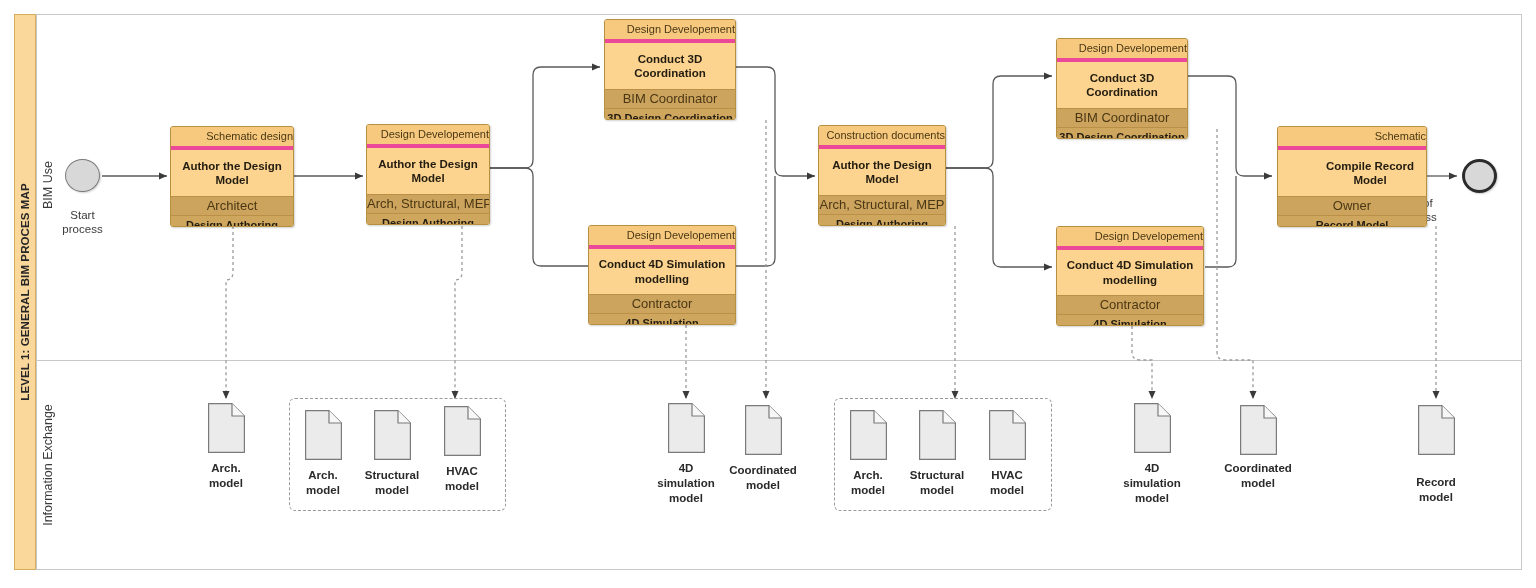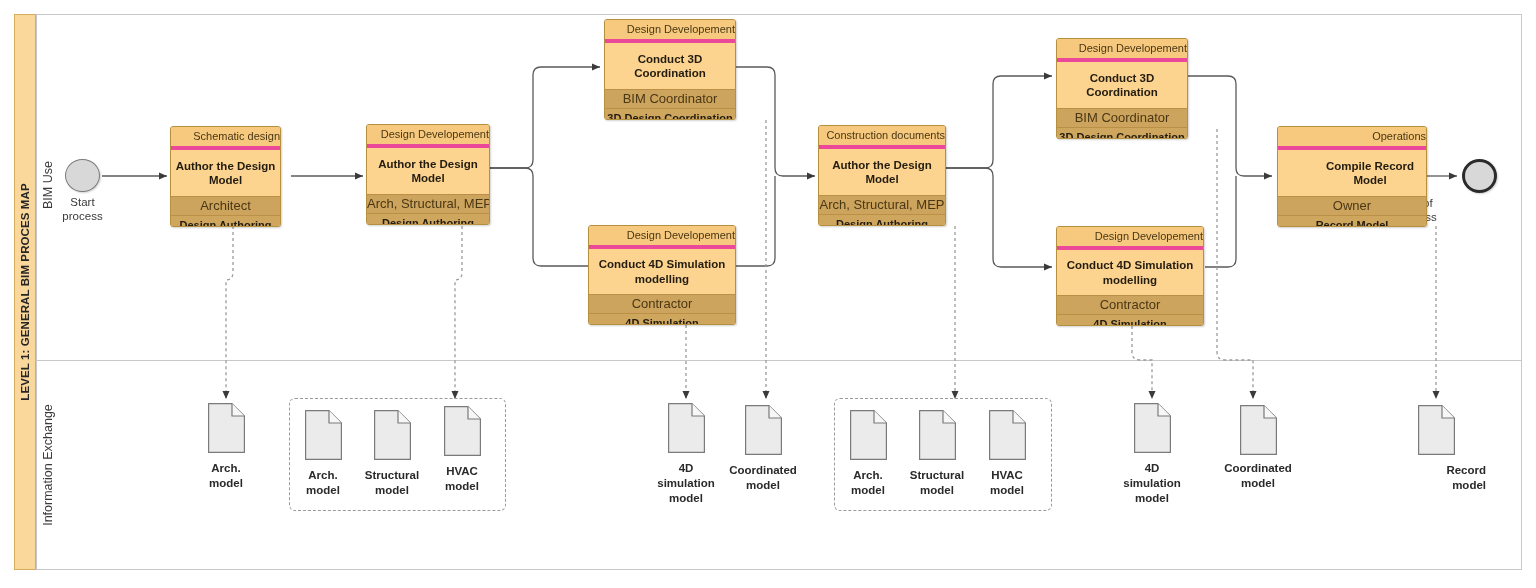--- a/index.html
+++ b/index.html
@@ -150,32 +150,32 @@
 
       <path d="M1132,326 L1132,352 Q1132,360 1140,360 L1152,360 L1152,398" marker-end="url(#ahd)"></path>
 
       <path d="M1217,129 L1217,352 Q1217,360 1225,360 L1253,360 L1253,398" marker-end="url(#ahd)"></path>
 
       <path d="M1436,226 L1436,398" marker-end="url(#ahd)"></path>
     </g>
   </svg>
 
   <div class="ev start" id="ev-start" style="left:65px;top:159px;width:35px;height:33px;"></div>
-  <div class="ev-label" style="left:50px;top:195px;width:65px;">
+  <div class="ev-label" style="left:50px;top:208px;width:65px;">
     <div>Start</div>
     <div>process</div>
   </div>
 
   <div class="ev end" id="ev-end" style="left:1462px;top:159px;width:35px;height:34px;"></div>
   <div class="ev-label" style="left:1383px;top:196px;width:66px;">
     <div>End of</div>
     <div>Process</div>
   </div>
 
-  <div class="proc" id="p0" style="left:170px;top:126px;width:111px;height:101px;">
+  <div class="proc" id="p0" style="left:170px;top:126px;width:124px;height:101px;">
     <div class="phase">Schematic design</div>
     <div class="title" style="height:46px;">Author  the Design Model</div>
     <div class="role">Architect</div>
     <div class="use">Design Authoring</div>
   </div>
 
   <div class="proc" id="p1" style="left:366px;top:124px;width:124px;height:101px;">
     <div class="phase">Design Developement</div>
     <div class="title" style="height:46px;">Author  the Design Model</div>
     <div class="role">Arch, Structural, MEP</div>
@@ -211,21 +211,21 @@
   </div>
 
   <div class="proc" id="p6" style="left:1056px;top:226px;width:148px;height:100px;">
     <div class="phase">Design Developement</div>
     <div class="title" style="height:45px;">Conduct 4D Simulation modelling</div>
     <div class="role">Contractor</div>
     <div class="use">4D Simulation</div>
   </div>
 
   <div class="proc" id="p7" style="left:1277px;top:126px;width:150px;height:101px;">
-    <div class="phase">Operations</div>
+    <div class="phase">Schematic</div>
     <div class="title" style="height:46px;padding-left:39px;">Compile Record Model</div>
     <div class="role">Owner</div>
     <div class="use">Record Model</div>
   </div>
 
   <div class="group-box" style="left:289px;top:398px;width:217px;height:113px;"></div>
   <div class="group-box" style="left:834px;top:398px;width:218px;height:113px;"></div>
 
   <div class="docwrap" style="left:208px;top:403px;width:37px;height:50px;">
     <svg class="doc" width="37" height="50" viewBox="0 0 37 50">
@@ -349,18 +349,18 @@
     <div>Coordinated</div>
     <div>model</div>
   </div>
 
   <div class="docwrap" style="left:1418px;top:405px;width:37px;height:50px;">
     <svg class="doc" width="37" height="50" viewBox="0 0 37 50">
       <path d="M0.6,0.6 H24 L36.4,13 V49.4 H0.6 Z" fill="#ebebeb" stroke="#7a7a7a" stroke-width="1.2" stroke-linejoin="round"></path>
       <path d="M24,0.6 V13 H36.4" fill="#f7f7f7" stroke="#7a7a7a" stroke-width="1.2" stroke-linejoin="round"></path>
     </svg>
   </div>
-  <div class="doc-label" style="left:1386px;top:463px;width:100px;text-align:right;">
+  <div class="doc-label" style="left:1386px;top:475px;width:100px;">
     <div>Record</div>
     <div>model</div>
   </div>
 
 </div>
 
 </body></html>

